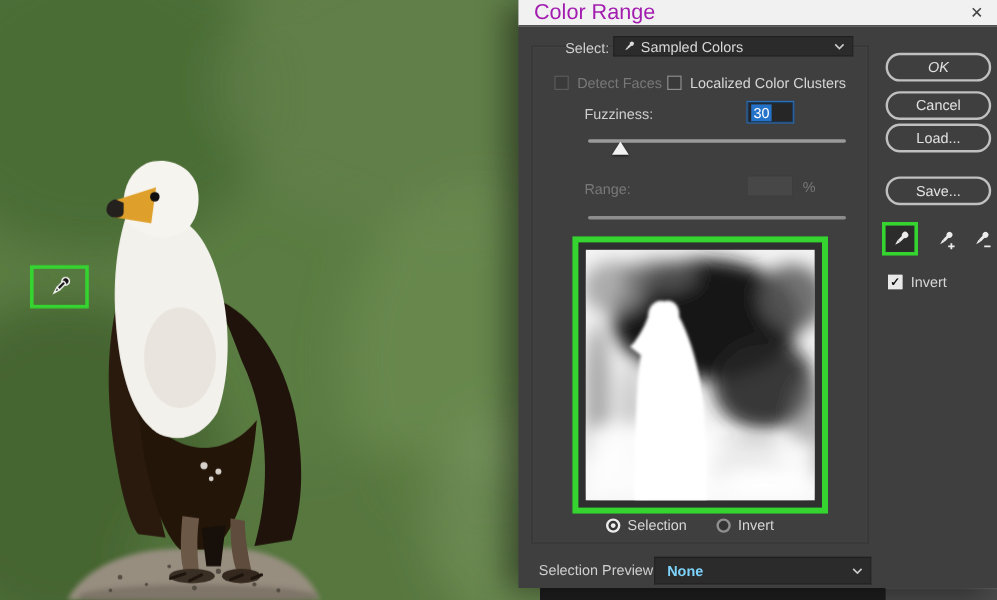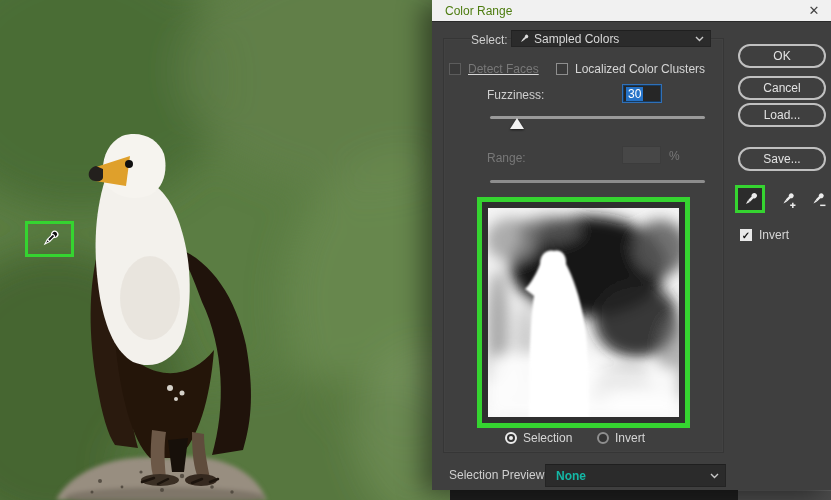--- a/index.html
+++ b/index.html
@@ -15,21 +15,21 @@
 
   
   .strip-dark{position:absolute;left:450px;top:490px;width:288px;height:10px;background:#1e1e1e;}
   .strip-gray{position:absolute;left:738px;top:490px;width:93px;height:10px;background:#4a4a4a;border-top:1px solid #5a5a5a;}
 
   
   .dialog{position:absolute;left:432px;top:0;width:399px;height:490px;background:#3f3f3f;
           box-shadow:-10px 4px 24px rgba(0,0,0,.45);}
   .titlebar{position:absolute;left:0;top:0;width:100%;height:22px;background:#f1f1f1;
             border-bottom:1px solid #2a2a2a;display:flex;align-items:center;}
-  .titlebar .title{color:#4d7c0f;font-size:12px;padding-left:13px;}
+  .titlebar .title{color:#a21caf;font-size:18px;padding-left:13px;}
   .titlebar .close{margin-left:auto;margin-right:8px;color:#444;font-size:13px;width:18px;
                    text-align:center;cursor:default;line-height:18px;}
   .body{position:absolute;left:0;top:22px;width:399px;height:468px;}
 
   .group-panel{position:absolute;left:11px;top:16px;width:281px;height:415px;
                border:1px solid #363636;box-shadow:0 0 0 1px rgba(90,90,90,.12) inset;}
 
   .lbl{position:absolute;white-space:nowrap;color:#cfcfcf;}
   .lbl.dis{color:#787878;}
 
@@ -73,21 +73,21 @@
   
   .btn{position:absolute;left:306px;width:88px;height:24px;border:2px solid #c0c0c0;
        border-radius:13px;background:transparent;color:#e2e2e2;font-size:12px;
        font-family:"Liberation Sans",sans-serif;display:flex;align-items:center;justify-content:center;cursor:default;}
 
   
   .tool{position:absolute;width:30px;height:28px;display:flex;align-items:center;justify-content:center;}
   .tool.active{border:3px solid #35d430;background:#2c2c2c;}
 
   .sp-dd{left:113px;top:442px;width:181px;height:23px;}
-  .sp-dd .val{font-weight:700;color:#14b8a6;margin-left:10px;}
+  .sp-dd .val{font-weight:700;color:#7dd3fc;margin-left:10px;}
 </style>
 </head>
 <body>
 
 <div class="stage">
 
   <div class="photo">
     <svg viewBox="0 0 450 500" preserveAspectRatio="none">
       <defs>
         <filter id="bgblur" x="-40%" y="-40%" width="180%" height="180%">
@@ -178,21 +178,21 @@
             </svg>
         </span>
         <span>Sampled Colors</span>
         <span class="chev">
           <svg width="9" height="6" viewBox="0 0 9 6">
               <polyline points="1,1 4.5,4.5 8,1" fill="none" stroke="#c9c9c9" stroke-width="1.4"></polyline>
             </svg>
         </span>
       </div>
 
-      <div class="cb dis" style="left:17px;top:40px;text-decoration:underline;">
+      <div class="cb dis" style="left:30px;top:40px;">
         <span class="box"></span>
         <span class="lbl dis" style="position:static;">Detect Faces</span>
       </div>
       <div class="cb" style="left:124px;top:40px;">
         <span class="box"></span>
         <span>Localized Color Clusters</span>
       </div>
 
       <span class="lbl" style="left:55px;top:66px;">Fuzziness:</span>
       <div class="numbox">
@@ -248,21 +248,21 @@
       <span class="lbl" style="left:17px;top:446px;">Selection Preview:</span>
       <div class="dd sp-dd" style="position:absolute;">
         <span class="val">None</span>
         <span class="chev">
           <svg width="9" height="6" viewBox="0 0 9 6">
               <polyline points="1,1 4.5,4.5 8,1" fill="none" stroke="#c9c9c9" stroke-width="1.4"></polyline>
             </svg>
         </span>
       </div>
 
-      <div class="btn" style="top:22px;">OK</div>
+      <div class="btn" style="top:22px;font-style:italic;">OK</div>
       <div class="btn" style="top:54px;">Cancel</div>
       <div class="btn" style="top:81px;">Load...</div>
       <div class="btn" style="top:125px;">Save...</div>
 
       <div class="tool active" style="left:303px;top:163px;">
         <svg width="17" height="17" viewBox="0 0 16 16">
           <g transform="rotate(45 8 8)" fill="#ececec">
               <circle cx="8" cy="3" r="2.5"></circle>
               <rect x="6.8" y="3.6" width="2.4" height="6.4" rx="1"></rect>
               <path d="M6.8,10 h2.4 L8,14 Z"></path>

